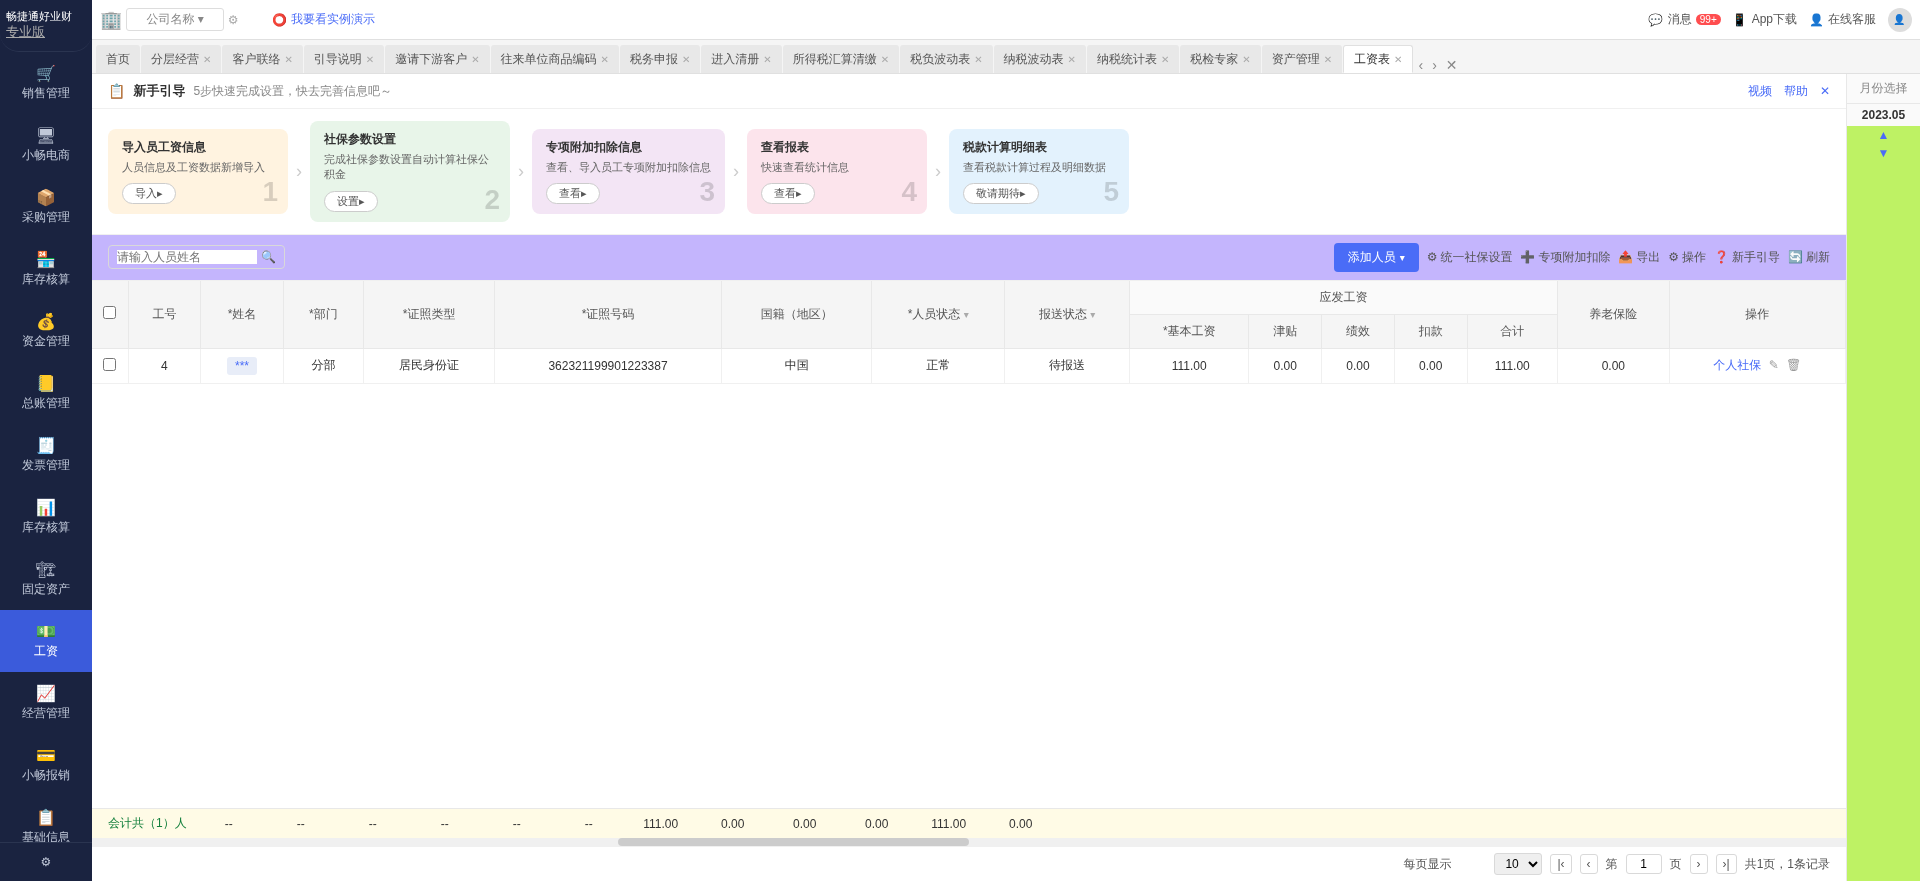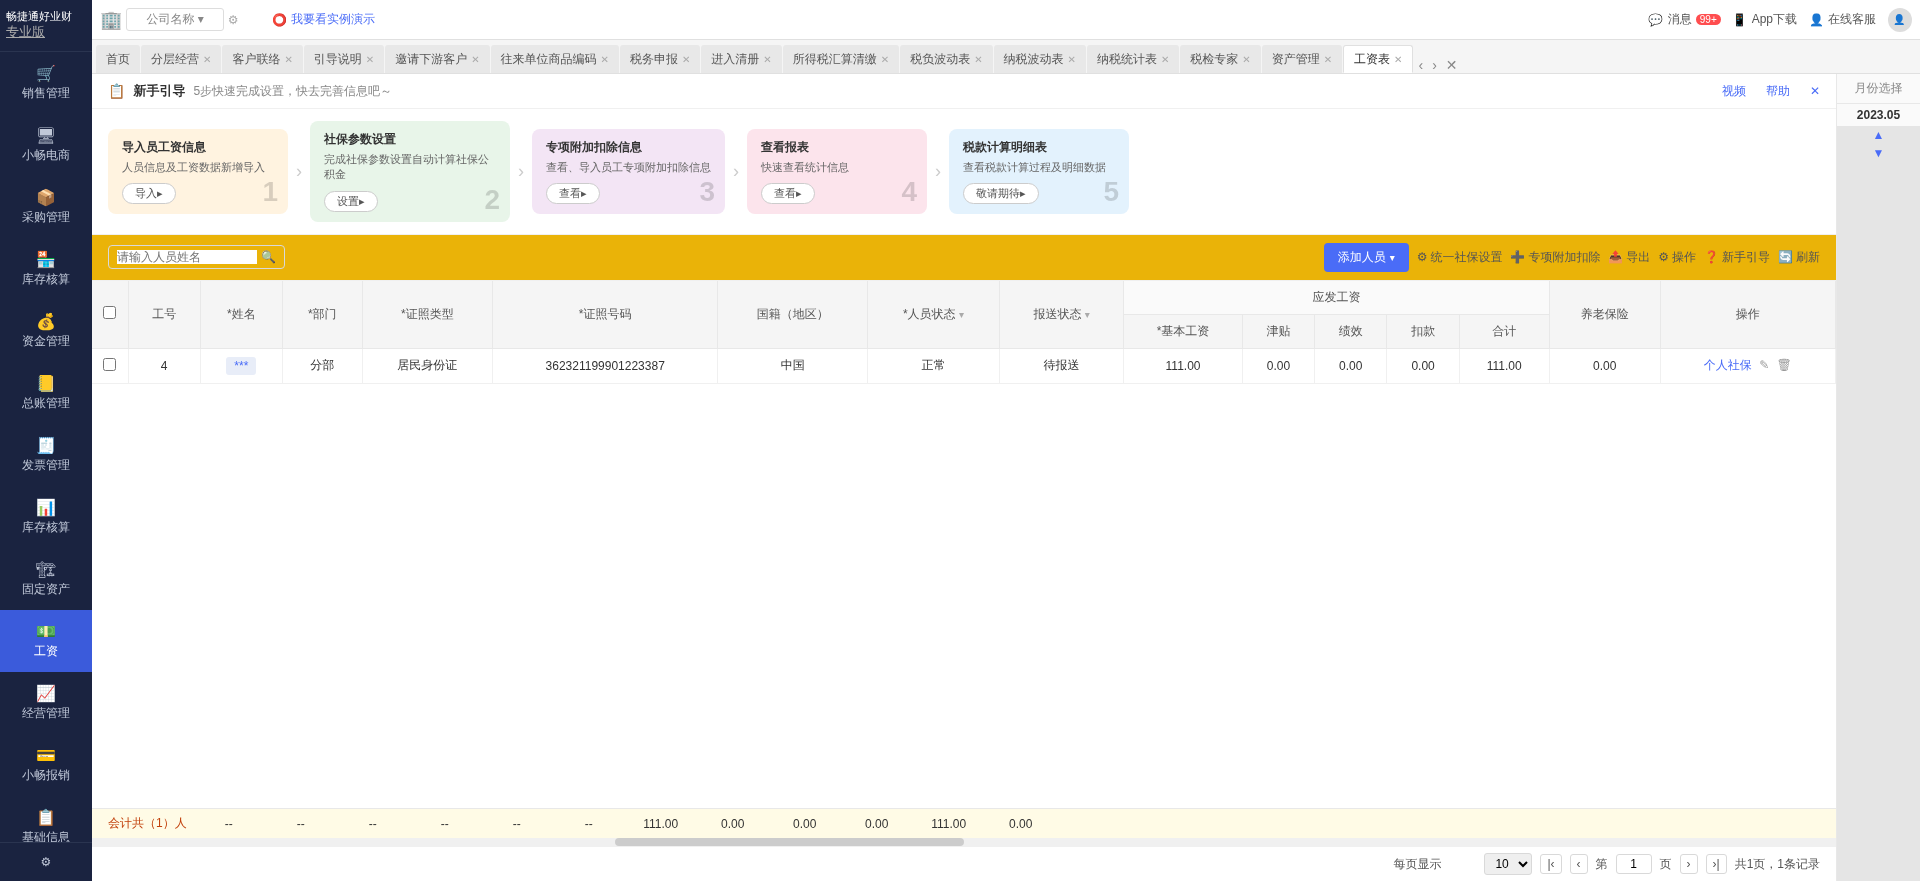--- a/index.html
+++ b/index.html
@@ -1,20 +1,20 @@
 <!DOCTYPE html>
 <html><head>
   <meta charset="utf-8">
   <style>
     * { box-sizing: border-box; margin: 0; padding: 0; }
     body { font-family: "Microsoft YaHei", "PingFang SC", sans-serif; font-size: 12px; background: #f0f2f5; display: flex; height: 881px; overflow: hidden; }
 
     
     .sidebar { width: 92px; background: #1a2340; display: flex; flex-direction: column; height: 100%; flex-shrink: 0; }
-    .sidebar-logo { padding: 10px 6px; display: flex; align-items: flex-end; gap: 4px; border-bottom: 1px solid #2a3450; }
+    .sidebar-logo { padding: 10px 6px; display: flex; align-items: flex-end; gap: 4px; border-bottom: 1px solid #2a3450; border-radius: 19px; }
     .sidebar-logo-text { color: #fff; font-size: 11px; line-height: 1.2; }
     .sidebar-logo-badge { color: #aaa; font-size: 13px; text-decoration: underline; }
     .sidebar-nav { flex: 1; overflow-y: auto; }
     .sidebar-item { color: #c0c8d8; padding: 12px 0; text-align: center; cursor: pointer; font-size: 12px; display: flex; flex-direction: column; align-items: center; gap: 2px; }
     .sidebar-item.active { background: #3b5bdb; color: #fff; }
     .sidebar-item-icon { font-size: 16px; }
     .sidebar-settings { padding: 12px 0; text-align: center; color: #c0c8d8; cursor: pointer; border-top: 1px solid #2a3450; }
 
     
     .main { flex: 1; display: flex; flex-direction: column; overflow: hidden; }
@@ -39,38 +39,38 @@
     .content-area { flex: 1; display: flex; overflow: hidden; background: #fff; }
 
     
     .payroll-main { flex: 1; display: flex; flex-direction: column; overflow: hidden; padding: 0; }
 
     
     .guide-banner { background: #fff; padding: 8px 16px; border-bottom: 1px solid #f0f0f0; display: flex; align-items: center; gap: 8px; flex-shrink: 0; }
     .guide-icon { color: #4a6cf7; font-size: 14px; }
     .guide-title { color: #333; font-size: 13px; font-weight: bold; }
     .guide-subtitle { color: #888; font-size: 12px; }
-    .guide-right { margin-left: auto; display: flex; gap: 20px; align-items: center; color: #4a6cf7; font-size: 12px; cursor: pointer; }
+    .guide-right { margin-left: auto; display: flex; gap: 12px; align-items: center; color: #4a6cf7; font-size: 12px; cursor: pointer; }
 
     
     .step-cards { display: flex; align-items: center; padding: 12px 16px; gap: 0; background: #fff; border-bottom: 1px solid #f0f0f0; flex-shrink: 0; }
     .step-card { border-radius: 8px; padding: 10px 14px; min-width: 180px; max-width: 200px; position: relative; }
     .step-card-1 { background: #fff3e0; }
     .step-card-2 { background: #e8f5e9; }
     .step-card-3 { background: #f3e5f5; }
     .step-card-4 { background: #fce4ec; }
     .step-card-5 { background: #e3f2fd; }
     .step-num { font-size: 28px; font-weight: bold; opacity: 0.15; position: absolute; bottom: 6px; right: 10px; }
     .step-title { font-size: 12px; font-weight: bold; color: #333; margin-bottom: 4px; }
     .step-desc { font-size: 11px; color: #666; line-height: 1.4; }
     .step-btn { margin-top: 8px; display: inline-block; border: 1px solid #ccc; border-radius: 12px; padding: 2px 12px; font-size: 11px; cursor: pointer; color: #555; background: #fff; }
     .step-arrow { font-size: 18px; color: #ccc; padding: 0 8px; flex-shrink: 0; }
 
     
-    .toolbar { display: flex; align-items: center; padding: 8px 16px; gap: 8px; background: #eab308; border-bottom: 1px solid #f0f0f0; flex-shrink: 0; }
+    .toolbar { display: flex; align-items: center; padding: 8px 16px; gap: 8px; background: #c4b5fd; border-bottom: 1px solid #f0f0f0; flex-shrink: 0; }
     .search-box { display: flex; align-items: center; border: 1px solid #d9d9d9; border-radius: 4px; padding: 4px 8px; gap: 4px; }
     .search-box input { border: none; outline: none; font-size: 12px; width: 140px; color: #999; }
     .btn-add { background: #4a6cf7; color: #fff; border: none; border-radius: 4px; padding: 6px 14px; font-size: 12px; cursor: pointer; display: flex; align-items: center; gap: 4px; margin-left: auto; }
     .btn-add-arrow { font-size: 10px; }
     .toolbar-actions { display: flex; align-items: center; gap: 8px; }
     .toolbar-action { display: flex; align-items: center; gap: 3px; font-size: 12px; color: #555; cursor: pointer; white-space: nowrap; }
 
     
     .table-container { flex: 1; overflow: auto; }
     table { width: 100%; border-collapse: collapse; font-size: 12px; }
@@ -79,32 +79,32 @@
     td { padding: 8px 10px; text-align: center; border-bottom: 1px solid #f0f0f0; border-right: 1px solid #f0f0f0; color: #333; white-space: nowrap; }
     .checkbox-cell { width: 36px; }
     .op-link { color: #4a6cf7; cursor: pointer; font-size: 12px; }
     .op-icon { color: #999; cursor: pointer; margin-left: 4px; }
     .name-cell { color: #4a6cf7; cursor: pointer; background: #e8edf8; display: inline-block; padding: 2px 8px; border-radius: 3px; font-size: 12px; }
     .filter-icon { color: #aaa; font-size: 10px; cursor: pointer; }
 
     
     .table-footer { background: #fffbe6; border-top: 1px solid #e8e8e8; padding: 6px 16px; display: flex; align-items: center; gap: 12px; font-size: 12px; flex-shrink: 0; }
     .footer-col { min-width: 60px; text-align: center; color: #333; }
-    .footer-summary { color: #c2410c; font-size: 12px; white-space: nowrap; }
+    .footer-summary { color: #15803d; font-size: 12px; white-space: nowrap; }
 
     
     .pagination { background: #fff; border-top: 1px solid #f0f0f0; padding: 6px 16px; display: flex; align-items: center; justify-content: flex-end; gap: 8px; font-size: 12px; flex-shrink: 0; }
     .pagination-label { color: #555; }
     .page-size-select { border: 1px solid #d9d9d9; border-radius: 3px; padding: 2px 6px; font-size: 12px; margin-left: 35px; }
     .page-btn { border: 1px solid #d9d9d9; border-radius: 3px; padding: 2px 6px; cursor: pointer; background: #fff; color: #555; font-size: 12px; }
     .page-btn:disabled { color: #ccc; cursor: default; }
     .page-input { border: 1px solid #d9d9d9; border-radius: 3px; padding: 2px 6px; width: 36px; text-align: center; font-size: 12px; }
 
     
-    .month-panel { width: 84px; background: #e5e5e5; border-left: 1px solid #e8e8e8; display: flex; flex-direction: column; flex-shrink: 0; overflow: hidden; }
+    .month-panel { width: 74px; background: #bef264; border-left: 1px solid #e8e8e8; display: flex; flex-direction: column; flex-shrink: 0; overflow: hidden; }
     .month-panel-title { text-align: center; font-size: 12px; color: #888; padding: 6px 0; background: #fafafa; border-bottom: 1px solid #e8e8e8; }
     .month-panel-year { text-align: center; font-size: 12px; color: #333; padding: 4px 0; background: #fafafa; font-weight: bold; }
     .month-nav-btn { text-align: center; cursor: pointer; color: #4a6cf7; padding: 2px; }
     .month-list { flex: 1; overflow-y: auto; }
     .month-item { text-align: center; padding: 5px 0; font-size: 12px; cursor: pointer; color: #555; }
     .month-item.active { background: #4a6cf7; color: #fff; border-radius: 2px; margin: 0 6px; }
     .month-item.current-year-badge { position: relative; }
 
     ::-webkit-scrollbar { width: 6px; height: 6px; }
     ::-webkit-scrollbar-thumb { background: #ccc; border-radius: 3px; }

